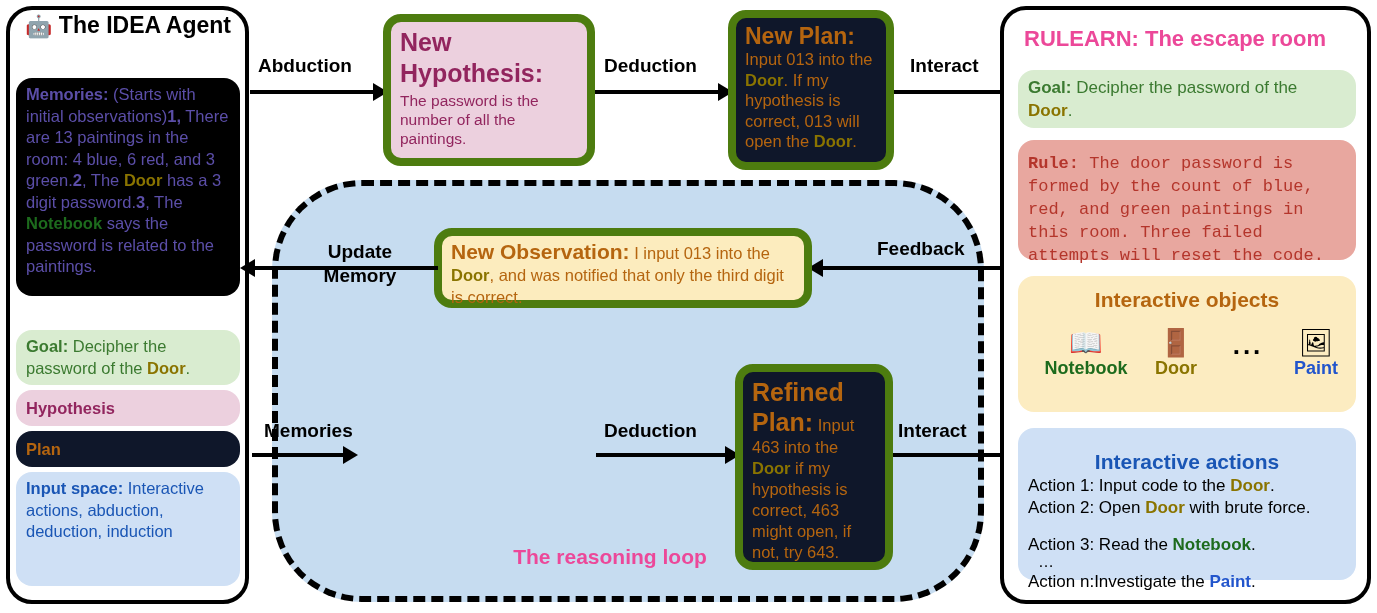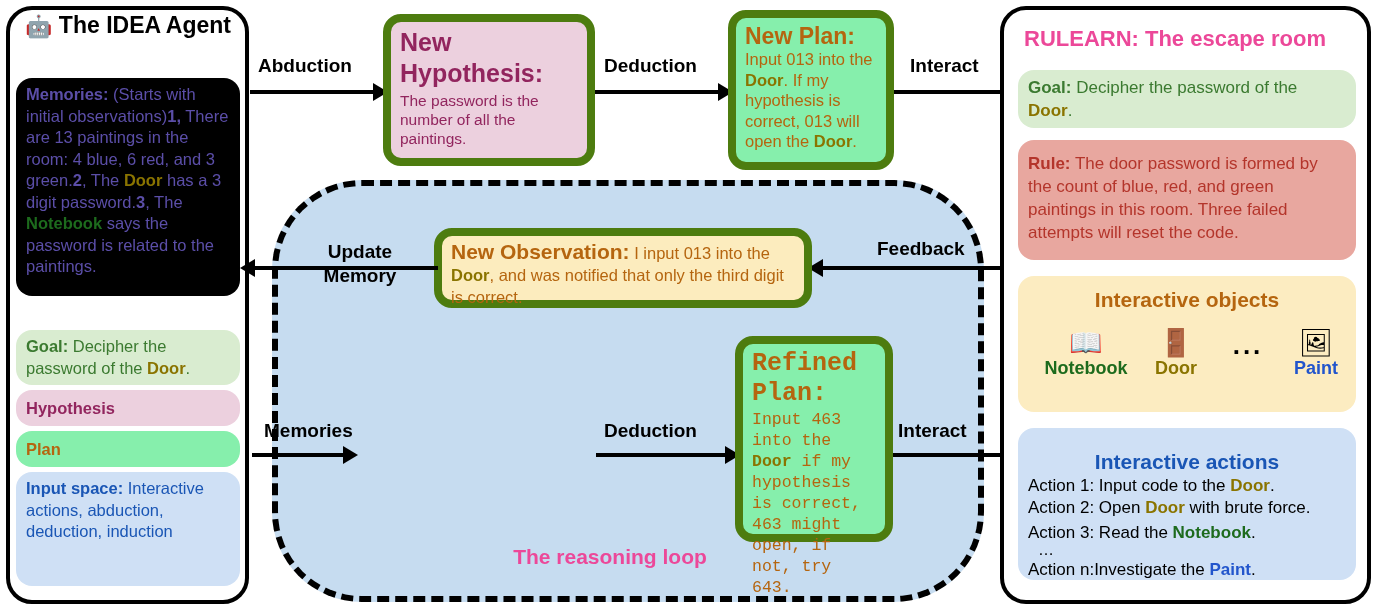--- a/index.html
+++ b/index.html
@@ -38,21 +38,21 @@
   .c-goal{color:#3b7a30;}
   .c-hyp{color:#92255e;}
   .c-plan{color:#b5650f;}
   .c-act{color:#1a56b5;}
   .c-rule{color:#b4352b;}
   .c-obs{color:#b5650f;}
 
   .bg-mem{background:#000000;}
   .bg-goal{background:#d9ecd0;}
   .bg-hyp{background:#ecd0de;}
-  .bg-plan{background:#86efac;}
+  .bg-plan{background:#0f172a;}
   .bg-act{background:#cfe0f5;}
   .bg-rule{background:#e8a79f;}
   .bg-obj{background:#fcecc1;}
   .bg-obs{background:#fcecbe;}
   .bg-loop{background:#c6dcf0;}
 
   
   #loop{
     border:6px dashed #000;
     border-radius:90px;
@@ -162,41 +162,41 @@
 
   <div class="abs arrow-label" style="left:264px;top:420px;font-size:19px;">Memories</div>
   <div class="abs arrow-line" style="left:252px;top:453px;width:98px;"></div>
   <div class="abs arrow-head ah-right" style="left:343px;top:446px;"></div>
 
 
   <div class="abs arrow-label" style="left:604px;top:420px;font-size:19px;">Deduction</div>
   <div class="abs arrow-line" style="left:596px;top:453px;width:136px;"></div>
   <div class="abs arrow-head ah-right" style="left:725px;top:446px;"></div>
 
-  <div class="abs flowbox bg-plan c-plan" style="left:735px;top:336px;width:158px;height:206px;font-family:Liberation Mono, monospace;">
+  <div class="abs flowbox bg-plan c-plan" style="left:735px;top:364px;width:158px;height:206px;">
     <div style="font-size:16.5px;line-height:21px;">
       <span class="b" style="font-size:25px;line-height:30px;">Refined Plan:</span><span> Input 463 into the </span><span class="door">Door</span><span> if my hypothesis is correct, 463 might open, if not, try 643.</span>
     </div>
   </div>
 
   <div class="abs arrow-label" style="left:898px;top:420px;font-size:19px;">Interact</div>
   <div class="abs arrow-line" style="left:893px;top:453px;width:119px;"></div>
   <div class="abs arrow-head ah-right" style="left:1000px;top:446px;"></div>
 
   <div class="abs panel" style="left:1000px;top:6px;width:371px;height:598px;"></div>
 
   <div class="abs ttl" style="left:1024px;top:26px;width:330px;font-size:22px;">RULEARN: The escape room</div>
 
   <div class="abs card bg-goal c-goal" style="left:1018px;top:70px;width:338px;height:58px;font-size:17px;line-height:23px;">
     <p>
       <span class="b">Goal:</span><span> Decipher the password of the </span><span class="door">Door</span><span>.</span>
     </p>
   </div>
 
-  <div class="abs card bg-rule c-rule" style="left:1018px;top:140px;width:338px;height:120px;font-size:17px;line-height:23px;padding-top:12px;">
+  <div class="abs card bg-rule c-rule" style="left:1018px;top:140px;width:338px;height:120px;font-size:17px;line-height:23px;padding-top:12px;font-family:Liberation Mono, monospace;">
     <p>
       <span class="b">Rule:</span><span> The door password is formed by the count of blue, red, and green paintings in this room. Three failed attempts will reset the code.</span>
     </p>
   </div>
 
   <div class="abs card bg-obj" style="left:1018px;top:276px;width:338px;height:136px;">
     <div class="center b c-plan" style="font-size:21px;line-height:28px;margin-top:4px;">Interactive objects</div>
     <div style="position:relative;height:90px;">
       <div class="abs center" style="left:8px;top:14px;width:100px;">
         <div style="font-size:27px;line-height:30px;">📖</div>
@@ -216,21 +216,21 @@
 
   <div class="abs card bg-act" style="left:1018px;top:428px;width:338px;height:152px;padding-top:20px;">
     <div class="center b c-act" style="font-size:21px;line-height:27px;">Interactive actions</div>
     <div style="font-size:17px;line-height:22px;color:#000;">
       <div>
         <span>Action 1: Input code to the </span><span class="door">Door</span><span>.</span>
       </div>
       <div>
         <span>Action 2: Open </span><span class="door">Door</span><span> with brute force.</span>
       </div>
-      <div style="margin-top:3px;">
+      <div style="margin-top:15px;">
         <span>Action 3: Read the </span><span class="notebook">Notebook</span><span>.</span>
       </div>
       <div style="font-size:16px;line-height:12px;padding-left:10px;">…</div>
       <div style="margin-top:3px;">
         <span>Action n:Investigate the </span><span class="paint">Paint</span><span>.</span>
       </div>
     </div>
   </div>
 
 </div>

